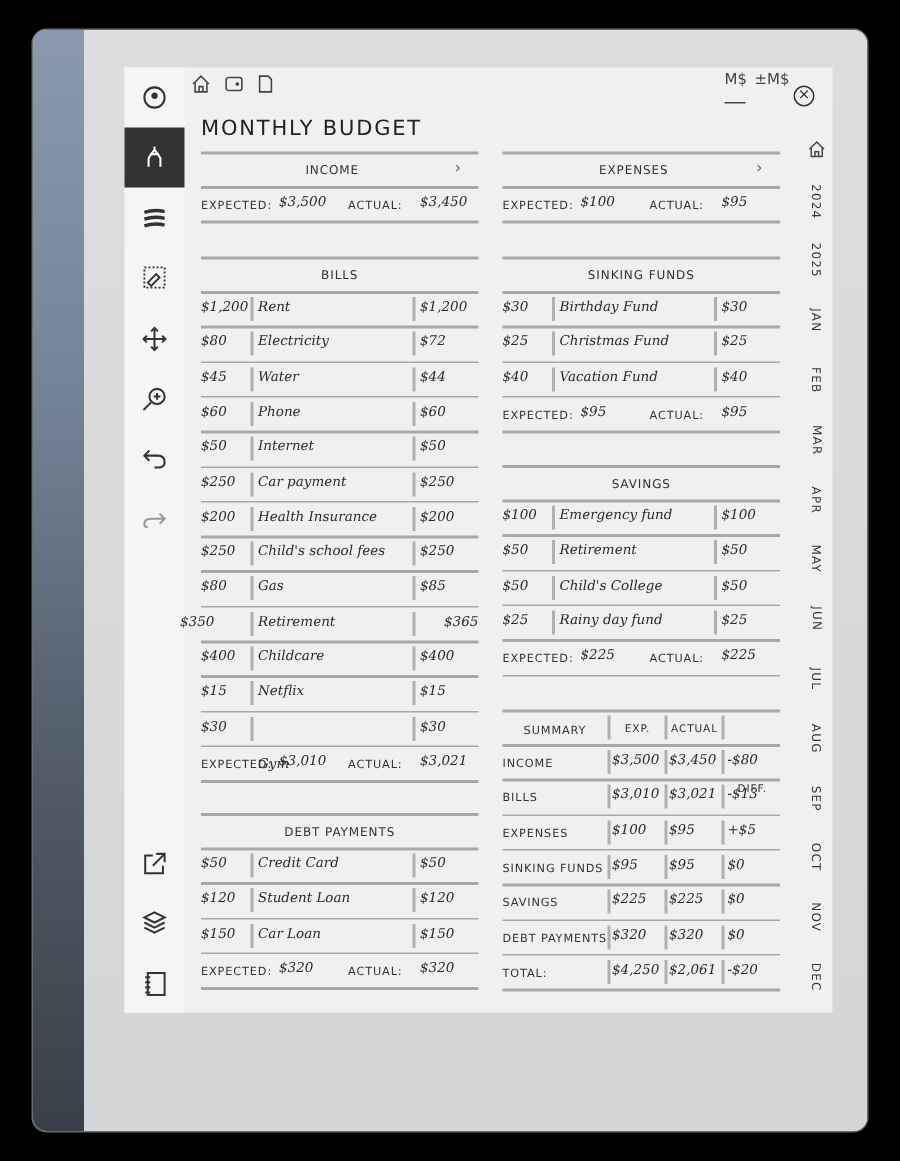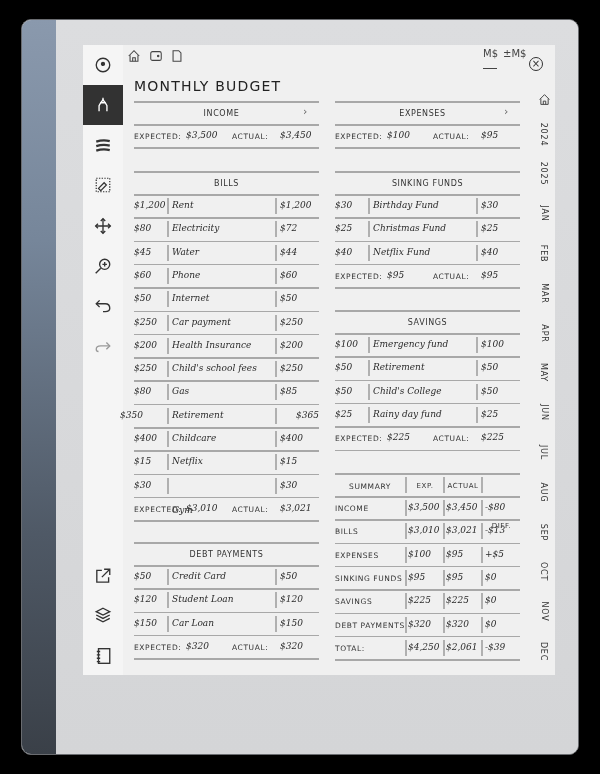--- a/index.html
+++ b/index.html
@@ -359,21 +359,21 @@
     <div class="hr" style="left: 335px; top: 217.3px; width: 185px;"></div>
     <div class="vbar" style="left: 368px; top: 221.3px; height: 16px;"></div>
     <div class="vbar" style="left: 476px; top: 221.3px; height: 16px;"></div>
     <div class="abs hand" style="left: 335px; top: 223.3px;">$25</div>
     <div class="abs hand" style="left: 373px; top: 223.3px;">Christmas Fund</div>
     <div class="abs hand" style="left: 481px; top: 223.3px;">$25</div>
     <div class="hr" style="left: 335px; top: 240.6px; width: 185px;"></div>
     <div class="vbar" style="left: 368px; top: 244.6px; height: 16px;"></div>
     <div class="vbar" style="left: 476px; top: 244.6px; height: 16px;"></div>
     <div class="abs hand" style="left: 335px; top: 246.6px;">$40</div>
-    <div class="abs hand" style="left: 373px; top: 246.6px;">Netflix Fund</div>
+    <div class="abs hand" style="left: 373px; top: 246.6px;">Vacation Fund</div>
     <div class="abs hand" style="left: 481px; top: 246.6px;">$40</div>
     <div class="hr" style="left: 335px; top: 263.9px; width: 185px;"></div>
     <div class="abs lbl" style="left: 335px; top: 271.9px;">EXPECTED:</div>
     <div class="abs hand" style="left: 387px; top: 269.9px;">$95</div>
     <div class="abs lbl" style="left: 433px; top: 271.9px;">ACTUAL:</div>
     <div class="abs hand" style="left: 481px; top: 269.9px;">$95</div>
     <div class="hr" style="left: 335px; top: 287.2px; width: 185px;"></div>
     <div class="hr" style="left: 335px; top: 310px; width: 185px;"></div>
     <div class="sec-title" style="left: 335px; top: 318px; width: 185px;">SAVINGS</div>
     <div class="hr" style="left: 335px; top: 333px; width: 185px;"></div>
@@ -488,15 +488,15 @@
     <div class="abs hand" style="left: 408px; top: 618.5px;">$320</div>
     <div class="abs hand" style="left: 446px; top: 618.5px;">$320</div>
     <div class="abs hand" style="left: 485px; top: 618.5px;">$0</div>
     <div class="hr" style="left: 335px; top: 635.8px; width: 185px;"></div>
     <div class="abs lbl" style="left: 335px; top: 643.8px;">TOTAL:</div>
     <div class="vbar" style="left: 405px; top: 639.8px; height: 16px;"></div>
     <div class="vbar" style="left: 443px; top: 639.8px; height: 16px;"></div>
     <div class="vbar" style="left: 481px; top: 639.8px; height: 16px;"></div>
     <div class="abs hand" style="left: 408px; top: 641.8px;">$4,250</div>
     <div class="abs hand" style="left: 446px; top: 641.8px;">$2,061</div>
-    <div class="abs hand" style="left: 485px; top: 641.8px;">-$39</div>
+    <div class="abs hand" style="left: 485px; top: 641.8px;">-$20</div>
     <div class="hr" style="left: 335px; top: 659.1px; width: 185px;"></div>
   </div>
 
 </body></html>

